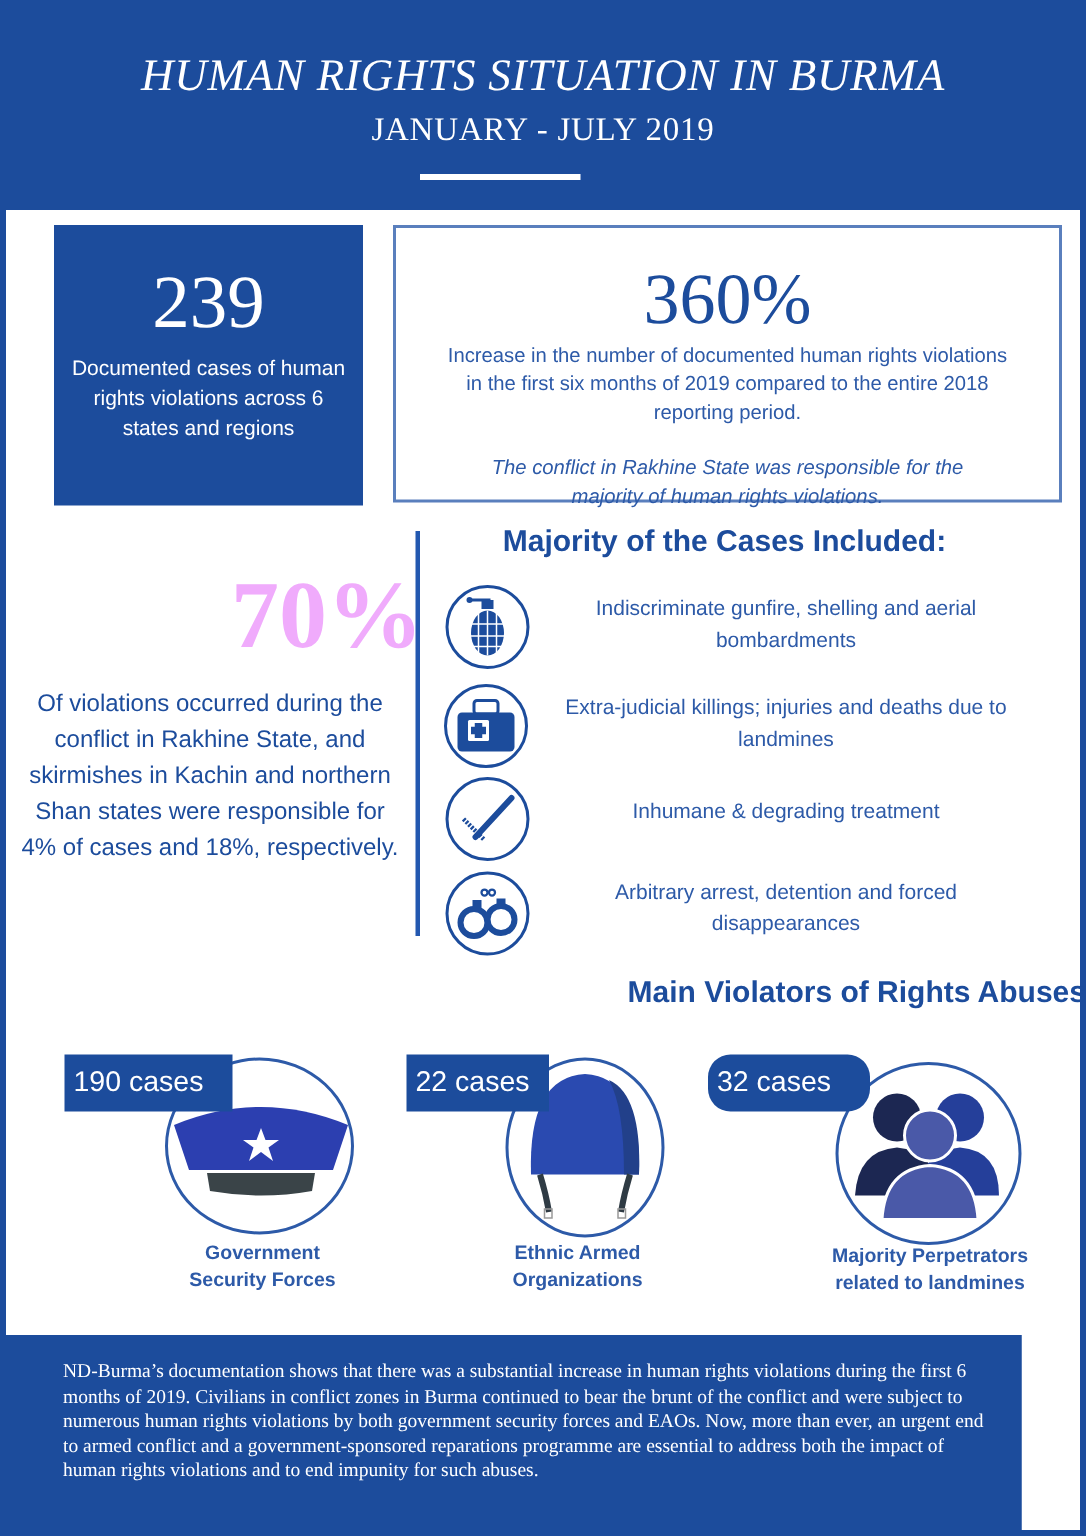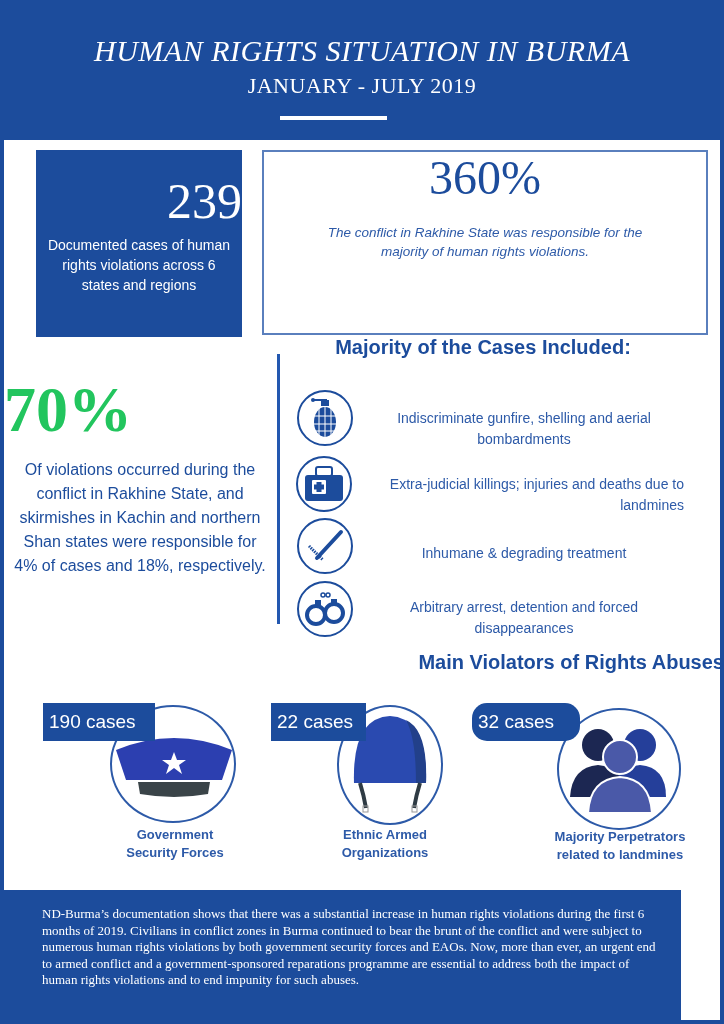--- a/index.html
+++ b/index.html
@@ -5,32 +5,32 @@
   * { box-sizing: border-box; margin: 0; padding: 0; }
   html, body { width: 724px; height: 1024px; overflow: hidden; }
   body { background: #1c4c9c; font-family: "Liberation Sans", sans-serif; position: relative; color: #1c4c9c; }
   .abs { position: absolute; }
   .header-title { left: 0; width: 724px; top: 34px; text-align: center; color: #fff; font-family: "Liberation Serif", serif; font-size: 30px; letter-spacing: 0.5px; font-style: italic; }
   .header-sub { left: 0; width: 724px; top: 73px; text-align: center; color: #fff; font-family: "Liberation Serif", serif; font-size: 22px; letter-spacing: 0.5px; }
   .header-rule { left: 280px; width: 107px; top: 116px; height: 4px; background: #fff; }
   .panel { left: 4px; top: 140px; width: 716px; height: 750px; background: #fff; }
   .panel-right-strip { left: 681px; top: 890px; width: 39px; height: 130px; background: #fff; }
   .box-239 { left: 36px; top: 150px; width: 206px; height: 187px; background: #1c4c9c; color: #fff; text-align: center; }
-  .box-239 .big { font-family: "Liberation Serif", serif; font-size: 50px; margin-top: 24px; line-height: 1.1; text-align: right; }
+  .box-239 .big { font-family: "Liberation Serif", serif; font-size: 50px; margin-top: 24px; line-height: 1.1; }
   .box-239 .txt { font-size: 14px; line-height: 20px; margin-top: 6px; }
   .box-360 { left: 262px; top: 150px; width: 446px; height: 185px; border: 2px solid #5a7fbd; text-align: center; background: #fff; }
-  .box-360 .big { font-family: "Liberation Serif", serif; font-size: 48px; margin-top: 0; line-height: 1.1; color: #1c4c9c; }
+  .box-360 .big { font-family: "Liberation Serif", serif; font-size: 48px; margin-top: 22px; line-height: 1.1; color: #1c4c9c; }
   .box-360 .txt { font-size: 13.5px; line-height: 19px; color: #2d5aa8; }
   .box-360 .txt2 { margin-top: 18px; }
-  .pct70 { left: 4px; top: 378px; width: 260px; text-align: left; font-family: "Liberation Serif", serif; font-size: 64px; font-weight: bold; color: #22c55e; line-height: 1; }
+  .pct70 { left: 22px; top: 378px; width: 260px; text-align: right; font-family: "Liberation Serif", serif; font-size: 64px; font-weight: bold; color: #f0abfc; line-height: 1; }
   .pct70-txt { left: 10px; top: 458px; width: 260px; text-align: center; font-size: 16px; line-height: 24px; color: #1c4c9c; }
   .vdivider { left: 277px; top: 354px; width: 3px; height: 270px; background: #2358b0; }
-  .cases-title { left: 290px; top: 336px; width: 386px; text-align: center; font-size: 20px; font-weight: bold; color: #1c4c9c; }
+  .cases-title { left: 290px; top: 350px; width: 386px; text-align: center; font-size: 20px; font-weight: bold; color: #1c4c9c; }
   .case-icon { width: 56px; height: 56px; border: 2px solid #1c4c9c; border-radius: 50%; background: #fff; display: flex; align-items: center; justify-content: center; }
-  .case-text { font-size: 14px; line-height: 21px; color: #2d5aa8; text-align: center; margin-top: 13px; }
+  .case-text { font-size: 14px; line-height: 21px; color: #2d5aa8; text-align: center; }
   .violators-title { left: 0; width: 724px; top: 651px; text-align: right; font-size: 20px; font-weight: bold; color: #1c4c9c; }
   .violator-circle { border: 2px solid #2d5aa8; border-radius: 50%; background: #fff; }
   .cases-badge { background: #1c4c9c; color: #fff; font-size: 19px; height: 38px; line-height: 38px; padding-left: 6px; }
   .violator-label { font-size: 13px; line-height: 18px; color: #2d5aa8; text-align: center; font-weight: bold; }
   .footer-box { left: 4px; top: 890px; width: 677px; height: 130px; background: #1c4c9c; }
   .footer-text { left: 42px; top: 906px; width: 620px; color: #fff; font-family: "Liberation Serif", serif; font-size: 13px; line-height: 16.5px; }
 </style>
 </head>
 <body>
 
@@ -41,20 +41,21 @@
 <div class="abs panel"></div>
 <div class="abs panel-right-strip"></div>
 
 <div class="abs box-239">
   <div class="big">239</div>
   <div class="txt" style="padding: 0 6px;">Documented cases of human rights violations across 6 states and regions</div>
 </div>
 
 <div class="abs box-360">
   <div class="big">360%</div>
+  <div class="txt" style="padding: 0 30px;">Increase in the number of documented human rights violations in the first six months of 2019 compared to the entire 2018 reporting period.</div>
   <div class="txt txt2" style="padding: 0 60px; font-style: italic;">The conflict in Rakhine State was responsible for the majority of human rights violations.</div>
 </div>
 
 <div class="abs pct70">70%</div>
 <div class="abs pct70-txt">Of violations occurred during the conflict in Rakhine State, and skirmishes in Kachin and northern Shan states were responsible for 4% of cases and 18%, respectively.</div>
 
 <div class="abs vdivider"></div>
 
 <div class="abs cases-title">Majority of the Cases Included:</div>
 
@@ -76,21 +77,21 @@
 
 <div class="abs case-icon" style="left:296px; top:456px;">
   <svg width="42" height="36" viewBox="0 0 42 36">
     <rect x="13" y="1" width="16" height="9" rx="2" fill="none" stroke="#1c4c9c" stroke-width="2"></rect>
     <rect x="2" y="9" width="38" height="26" rx="3" fill="#1c4c9c"></rect>
     <rect x="9" y="14" width="14" height="14" rx="1" fill="#fff"></rect>
     <rect x="13.5" y="16" width="5" height="10" fill="#1c4c9c"></rect>
     <rect x="11" y="18.5" width="10" height="5" fill="#1c4c9c"></rect>
   </svg>
 </div>
-<div class="abs case-text" style="left:364px; top:461px; width:320px;text-align:right;">Extra-judicial killings; injuries and deaths due to landmines</div>
+<div class="abs case-text" style="left:364px; top:461px; width:320px;">Extra-judicial killings; injuries and deaths due to landmines</div>
 
 <div class="abs case-icon" style="left:297px; top:518px;">
   <svg width="44" height="44" viewBox="0 0 44 44">
     <line x1="14" y1="34" x2="38" y2="8" stroke="#1c4c9c" stroke-width="4" stroke-linecap="round"></line>
     <line x1="6" y1="22" x2="20" y2="36" stroke="#1c4c9c" stroke-width="3" stroke-dasharray="1.5,1"></line>
   </svg>
 </div>
 <div class="abs case-text" style="left:364px; top:530px; width:320px;">Inhumane &amp; degrading treatment</div>
 
 <div class="abs case-icon" style="left:297px; top:581px;">

